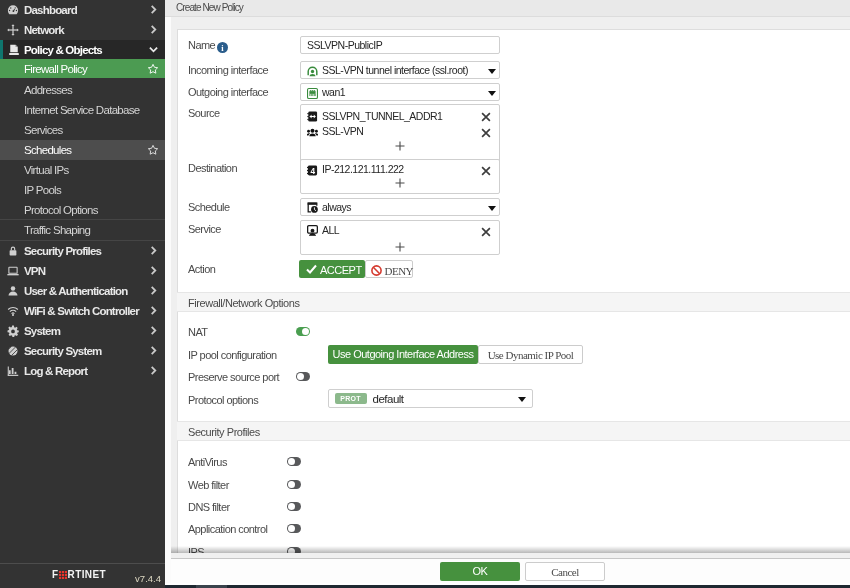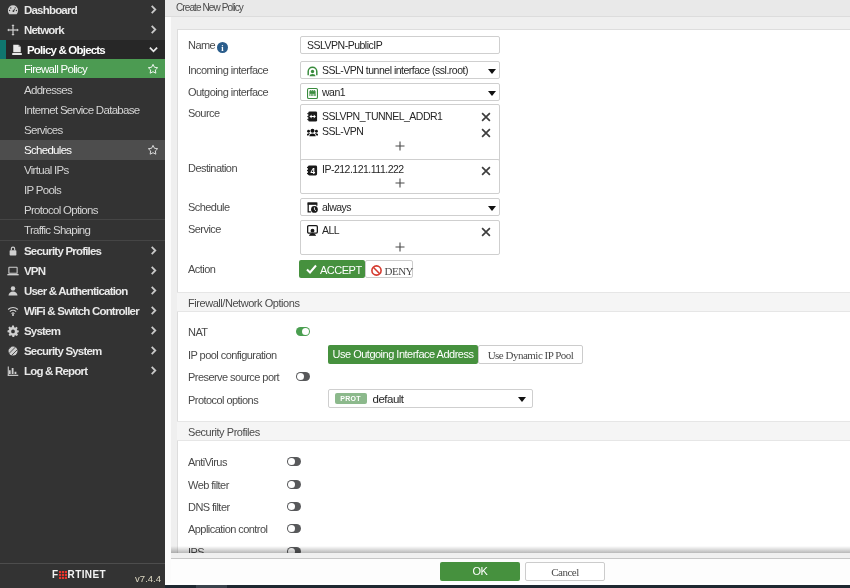--- a/index.html
+++ b/index.html
@@ -9,21 +9,21 @@
 .abs { position:absolute; }
 
 
 #sidebar { position:absolute; left:0; top:0; width:165px; height:588px; background:#333333; }
 .navrow { position:absolute; left:0; width:165px; height:20px; color:#d9d9d9; font-size:12px; }
 .navrow .txt { position:absolute; left:24px; top:3.5px; white-space:nowrap; letter-spacing:-0.7px; font-size:11.5px; }
 .navrow .ico { position:absolute; left:7px; top:4px; width:12px; height:12px; }
 .navrow .chev { position:absolute; right:7px; top:5px; width:9px; height:9px; }
 .toplevel .txt { font-weight:700; color:#e8e8e8; letter-spacing:-0.8px; }
 .subitem .txt { color:#d4d4d4; }
-.navsel { background:#272727; border-left:6px solid #0f766e; }
+.navsel { background:#272727; border-left:3px solid #0f766e; }
 .navsel .txt { left:21px; color:#fff; }
 .navsel .ico { left:5px; }
 .navgreen { background:#4c9b52; }
 .navgreen .txt { color:#fff; }
 .navgray { background:#4d4d4d; }
 .navgray .txt { color:#fff; }
 .navsep { position:absolute; left:0; width:165px; height:1px; background:#454545; }
 .star { position:absolute; right:6px; top:4px; width:12px; height:12px; }
 
 #logoarea { position:absolute; left:0; top:563px; width:165px; height:25px; border-top:1px solid #4d4d4d; }

